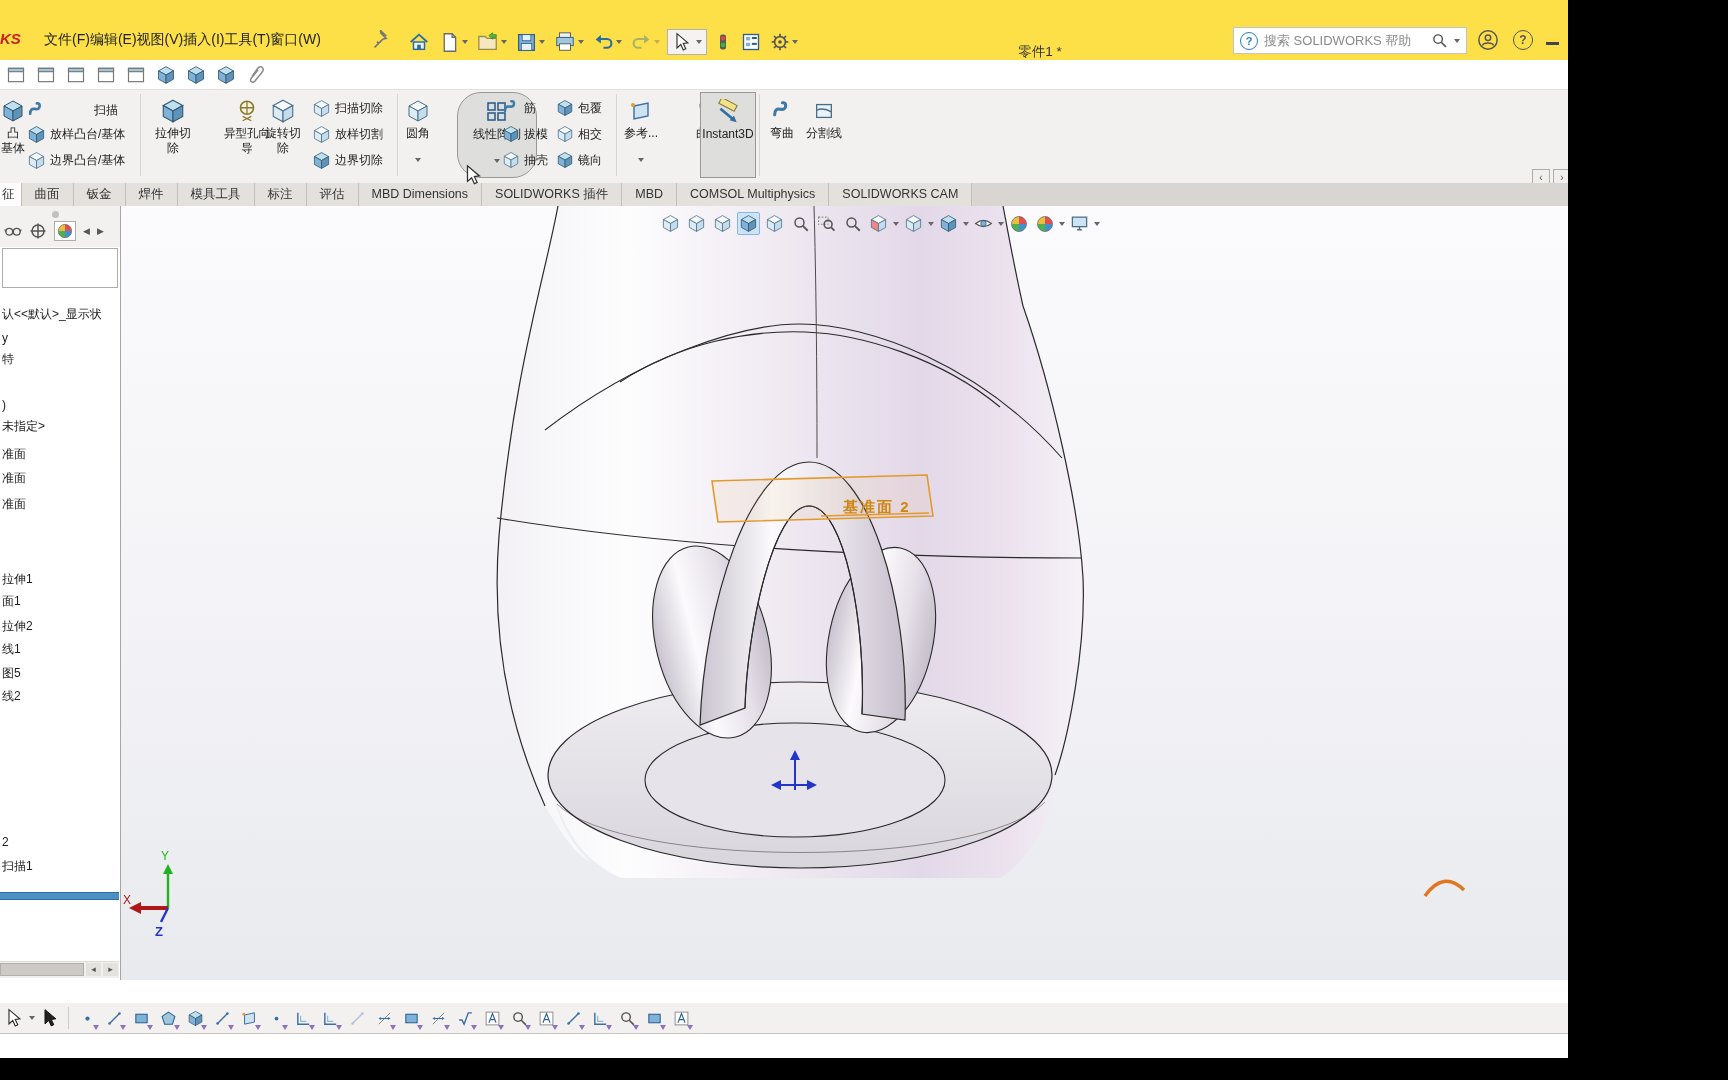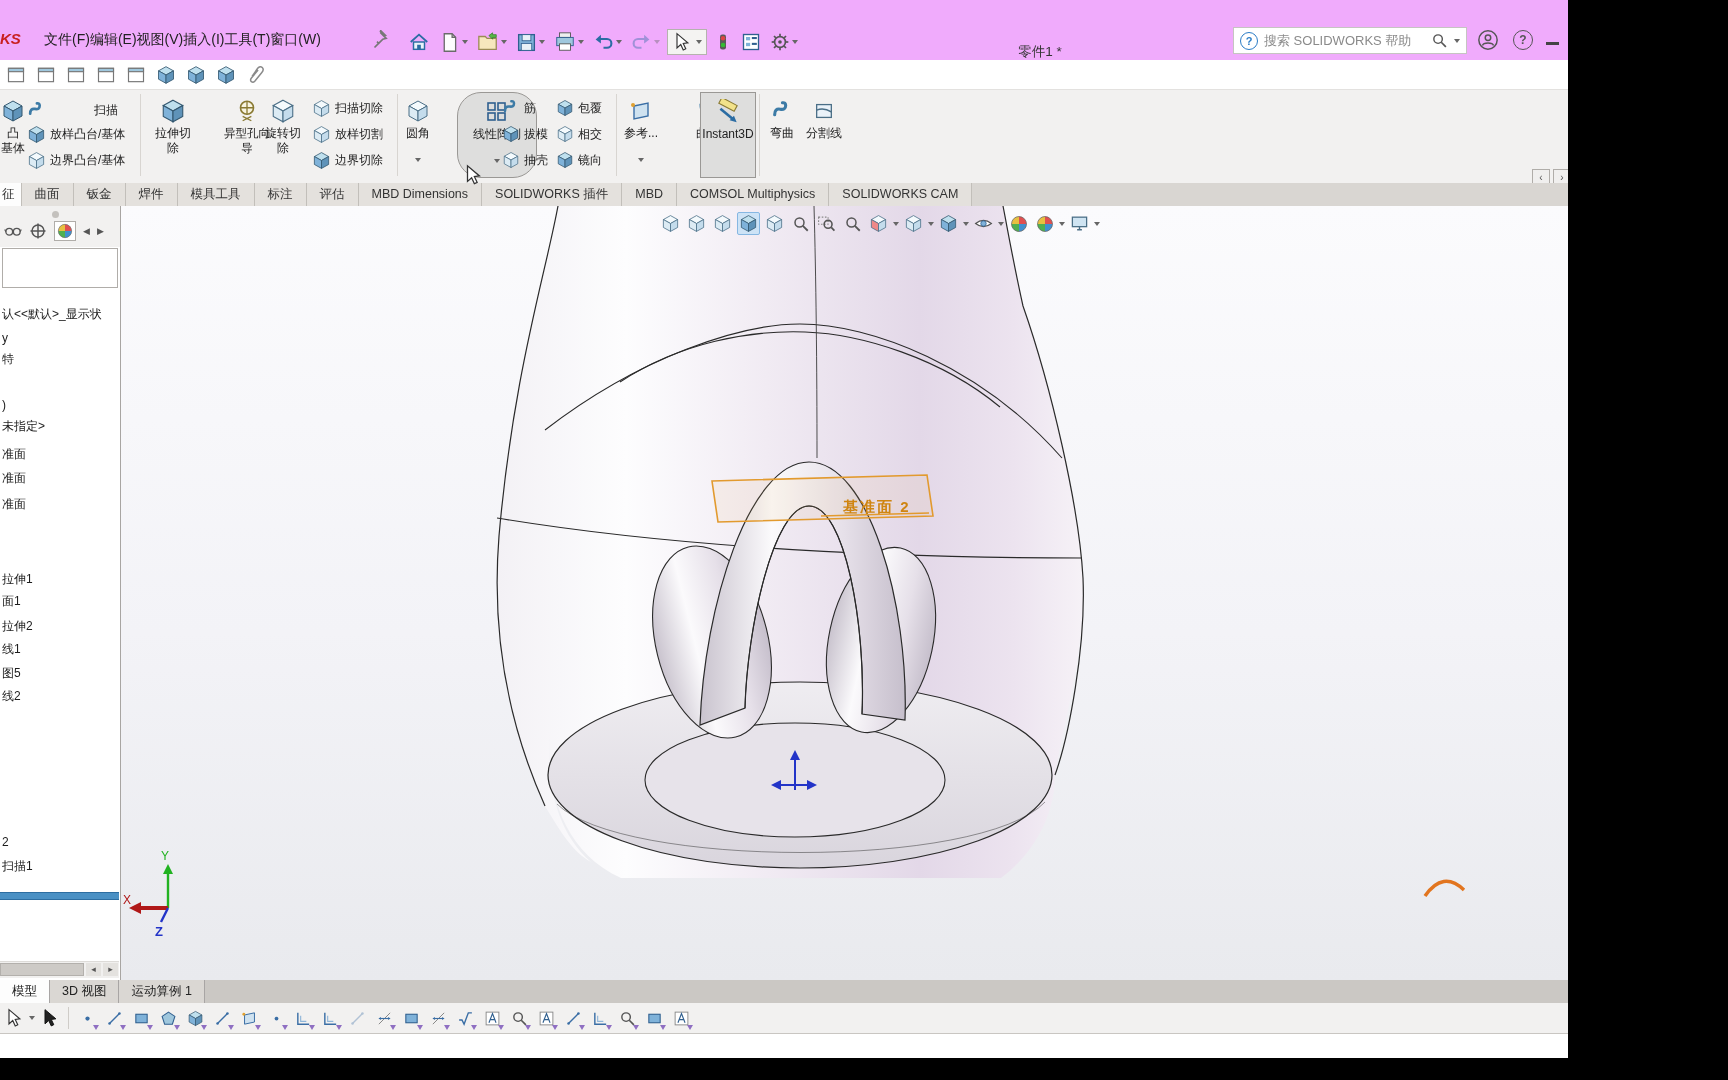--- a/index.html
+++ b/index.html
@@ -1,21 +1,21 @@
 <!DOCTYPE html>
 <html><head>
 <meta charset="utf-8">
 <style>
   html,body{margin:0;padding:0;background:#000;}
   #stage{position:relative;width:1728px;height:1080px;overflow:hidden;background:#000;
          font-family:"Liberation Sans","DejaVu Sans",sans-serif;-webkit-font-smoothing:antialiased;}
   .abs{position:absolute;}
   #app{position:absolute;left:0;top:0;width:1568px;height:1058px;background:#fff;overflow:hidden;}
   
-  #titlebar{position:absolute;left:0;top:0;width:1568px;height:60px;background:#f0abfc;}
+  #titlebar{position:absolute;left:0;top:0;width:1568px;height:60px;background:#fde047;}
   .menu{display:flex;position:absolute;left:44px;top:31px;font-size:14px;color:#222;}
   .menu div{cursor:default;}
   .logo{position:absolute;left:0px;top:30px;font-size:15px;font-weight:bold;font-style:italic;color:#c82020;}
   .qat{position:absolute;left:406px;top:27px;display:flex;align-items:center;gap:5px;height:30px;}
   .qbtn{display:flex;align-items:center;gap:2px;padding:2px;}
   .car{width:0;height:0;border-left:3.5px solid transparent;border-right:3.5px solid transparent;border-top:4px solid #666;}
   .selbox{border:1px solid #b5b2ae;background:#f4f3f2;display:flex;align-items:center;padding:2px 4px;gap:4px;}
   .title{position:absolute;left:930px;top:32px;width:220px;text-align:center;font-size:13.5px;color:#333;margin-top:11px;}
   .search{position:absolute;left:1233px;top:27px;width:234px;height:27px;border:1px solid #c6c4c2;background:#fff;
           display:flex;align-items:center;padding:0 6px;gap:6px;box-sizing:border-box;}
@@ -822,25 +822,20 @@
       <span class="car"></span>
       <div class="hbtn">
             <svg class="i" width="19" height="19">
               <use href="#g-monitor"></use>
             </svg>
           </div>
       <span class="car"></span>
     </div>
   </div>
 
-  <div id="doctabs">
-    <div class="dtab active">模型</div>
-    <div class="dtab">3D 视图</div>
-    <div class="dtab">运动算例 1</div>
-  </div>
 
   <div id="bottombar">
     <div class="tbtn">
           <svg class="i" width="20" height="20">
             <use href="#g-cursor"></use>
           </svg>
         </div>
     <span class="car"></span>
     <div class="tbtn">
           <svg class="i" width="20" height="20">

